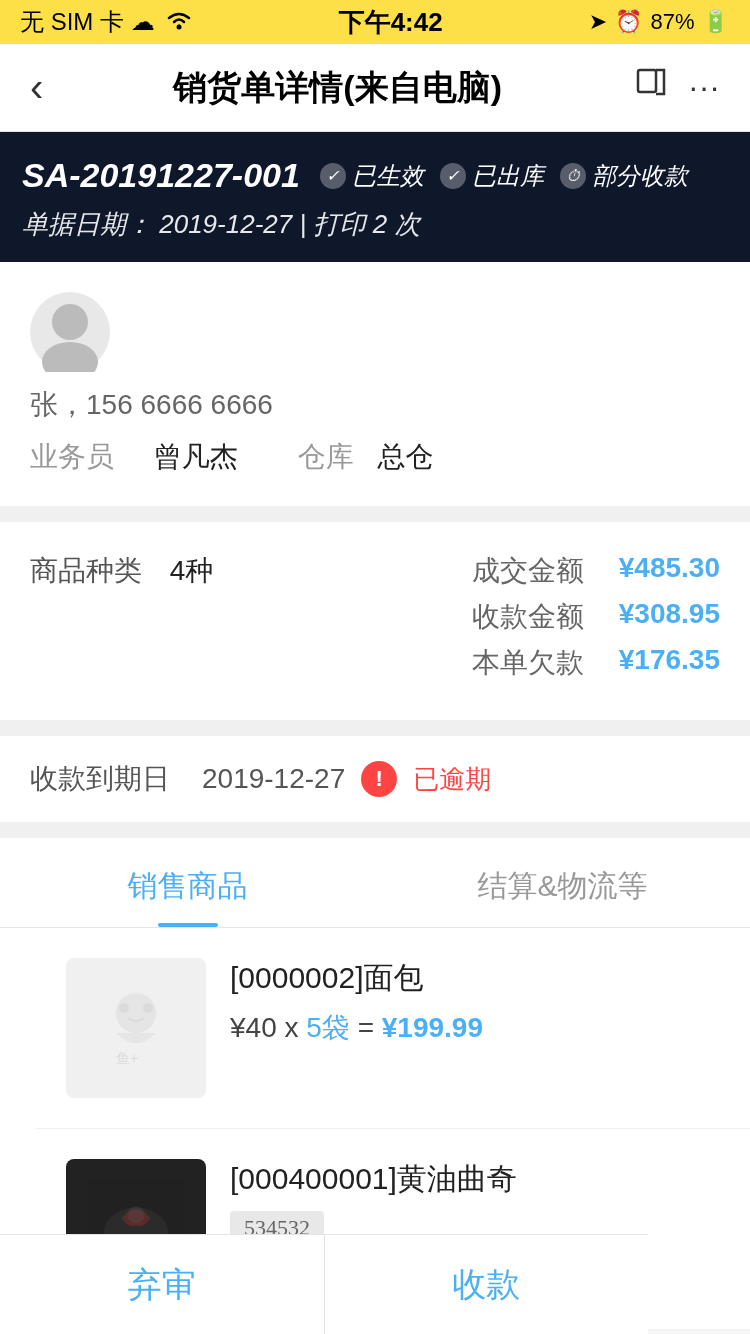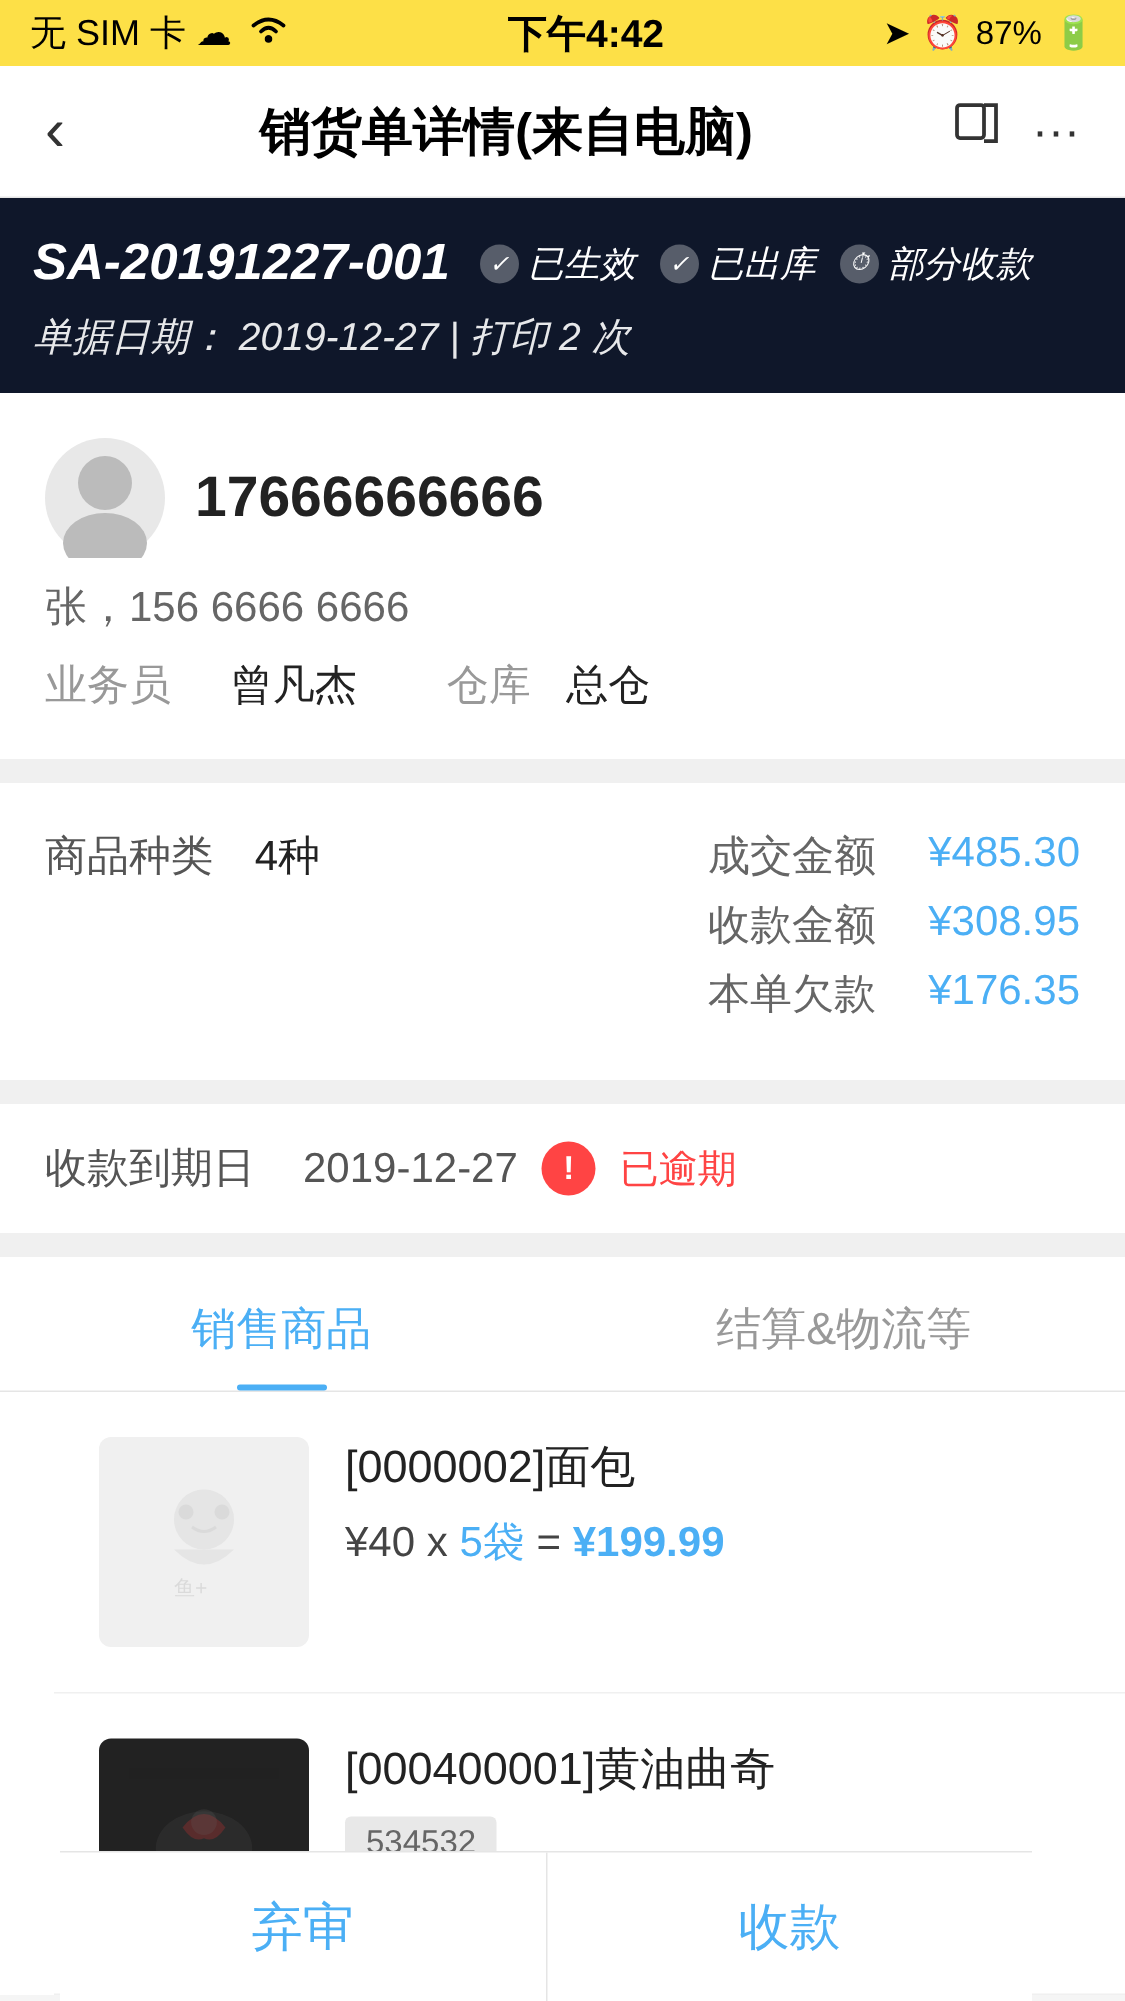--- a/index.html
+++ b/index.html
@@ -163,21 +163,21 @@
     .summary-left { font-size: 28px; color: #555; }
     .summary-right { text-align: right; }
     .summary-amount-row {
       display: flex;
       justify-content: flex-end;
       gap: 16px;
       margin-bottom: 8px;
       font-size: 28px;
     }
     .amount-label { color: #666; }
-    .amount-value { color: #4BAFF5; font-weight: 400; min-width: 120px; text-align: right; }
+    .amount-value { color: #4BAFF5; font-weight: 700; min-width: 120px; text-align: right; }
 
     
     .due-section {
       background: #fff;
       padding: 24px 30px;
       display: flex;
       align-items: center;
       gap: 16px;
       font-size: 28px;
       color: #555;
@@ -264,20 +264,21 @@
       margin-bottom: 10px;
     }
     .product-batch {
       display: inline-block;
       background: #e8e8e8;
       color: #666;
       font-size: 22px;
       padding: 4px 14px;
       border-radius: 4px;
       margin-bottom: 14px;
+      font-family: Liberation Serif, serif;
     }
     .product-price {
       font-size: 28px;
       color: #444;
     }
     .product-price .qty {
       color: #4BAFF5;
     }
     .product-price .total {
       color: #4BAFF5;
@@ -287,21 +288,20 @@
     
     .bottom-bar {
       position: fixed;
       bottom: 0;
       left: 0;
       width: 648px;
       height: 100px;
       background: #fff;
       border-top: 1px solid #e5e5e5;
       display: flex;
-      margin-left: 40px;
     }
     .bottom-btn {
       flex: 1;
       display: flex;
       align-items: center;
       justify-content: center;
       font-size: 34px;
       font-weight: 500;
       cursor: pointer;
     }
@@ -381,21 +381,20 @@
 </div>
 
 <div class="customer-section">
   <div class="customer-row">
     <div class="avatar">
       <svg viewBox="0 0 80 80" width="80" height="80">
         <circle cx="40" cy="30" r="18" fill="#bbb"></circle>
         <ellipse cx="40" cy="70" rx="28" ry="20" fill="#bbb"></ellipse>
       </svg>
     </div>
-    <span class="customer-name">17666666666</span>
   </div>
   <div class="customer-sub">张，156 6666 6666</div>
   <div class="customer-meta">
     <div>
       <span class="meta-label">业务员</span>
       <span style="margin-left:32px;" class="meta-value">曾凡杰</span>
     </div>
     <div>
       <span class="meta-label">仓库</span>
       <span style="margin-left:16px;" class="meta-value">总仓</span>

